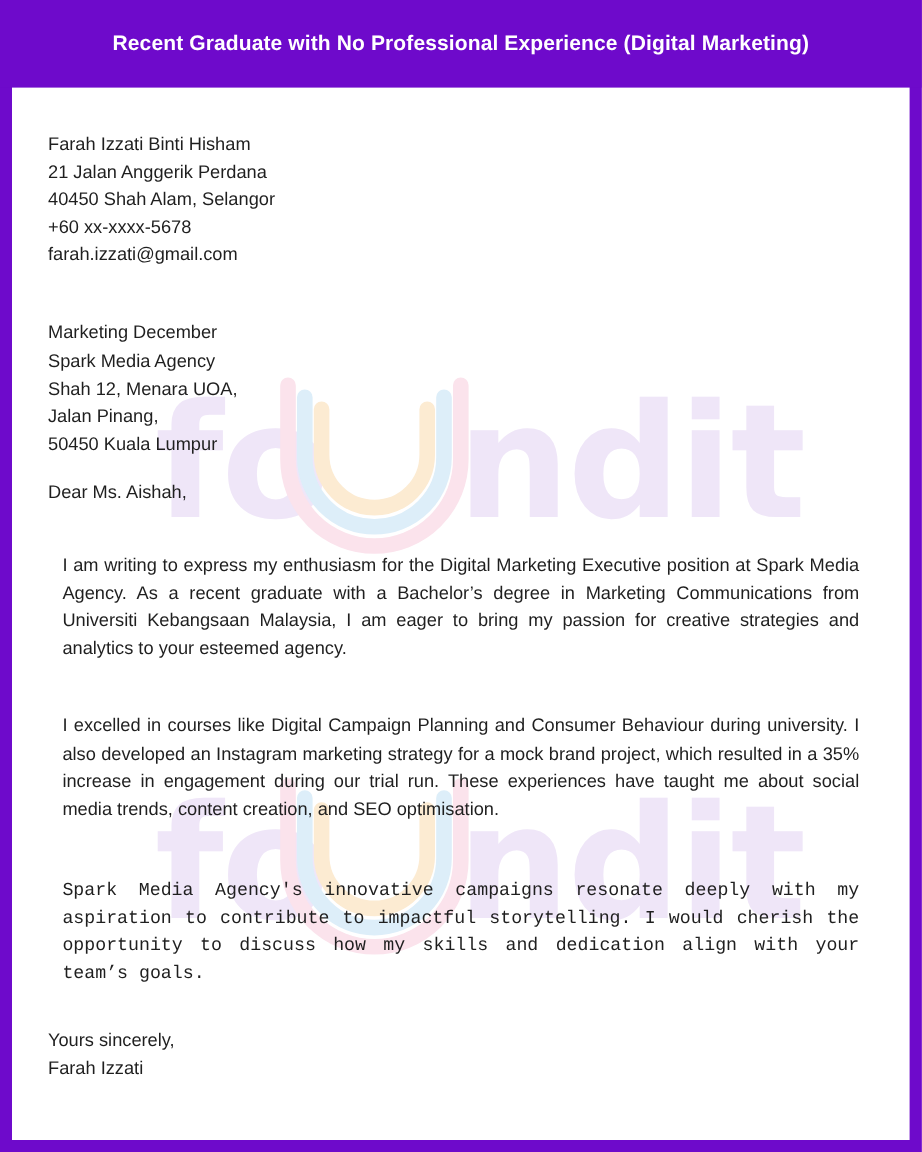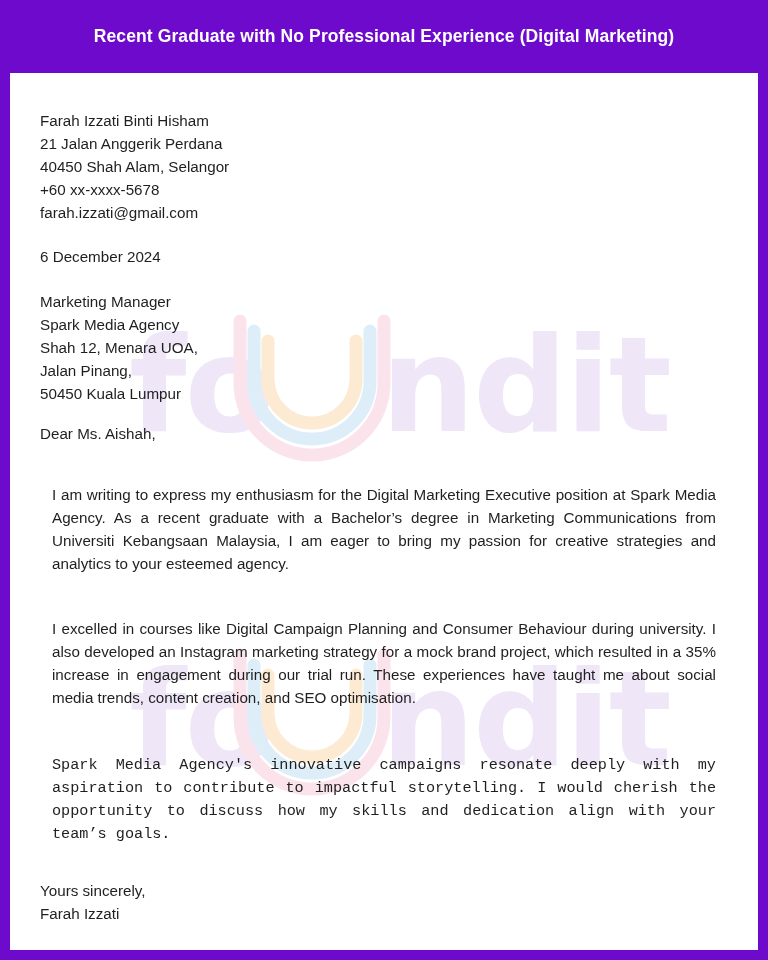--- a/index.html
+++ b/index.html
@@ -142,28 +142,25 @@
       <div class="block">
         <span class="block-line">Farah Izzati Binti Hisham</span>
         <span class="block-line">21 Jalan Anggerik Perdana</span>
         <span class="block-line">40450 Shah Alam, Selangor</span>
         <span class="block-line">+60 xx-xxxx-5678</span>
         <span class="block-line">farah.izzati@gmail.com</span>
       </div>
 
       <div class="gap-md"></div>
 
-      <div class="block">
-        <span class="block-line">6 December 2024</span>
-      </div>
 
       <div class="gap-md"></div>
 
       <div class="block">
-        <span class="block-line">Marketing Manager</span>
+        <span class="block-line">Marketing December</span>
         <span class="block-line">Spark Media Agency</span>
         <span class="block-line">Shah 12, Menara UOA,</span>
         <span class="block-line">Jalan Pinang,</span>
         <span class="block-line">50450 Kuala Lumpur</span>
       </div>
 
       <div class="gap-sm"></div>
 
       <div class="block">
         <span class="block-line">Dear Ms. Aishah,</span>

